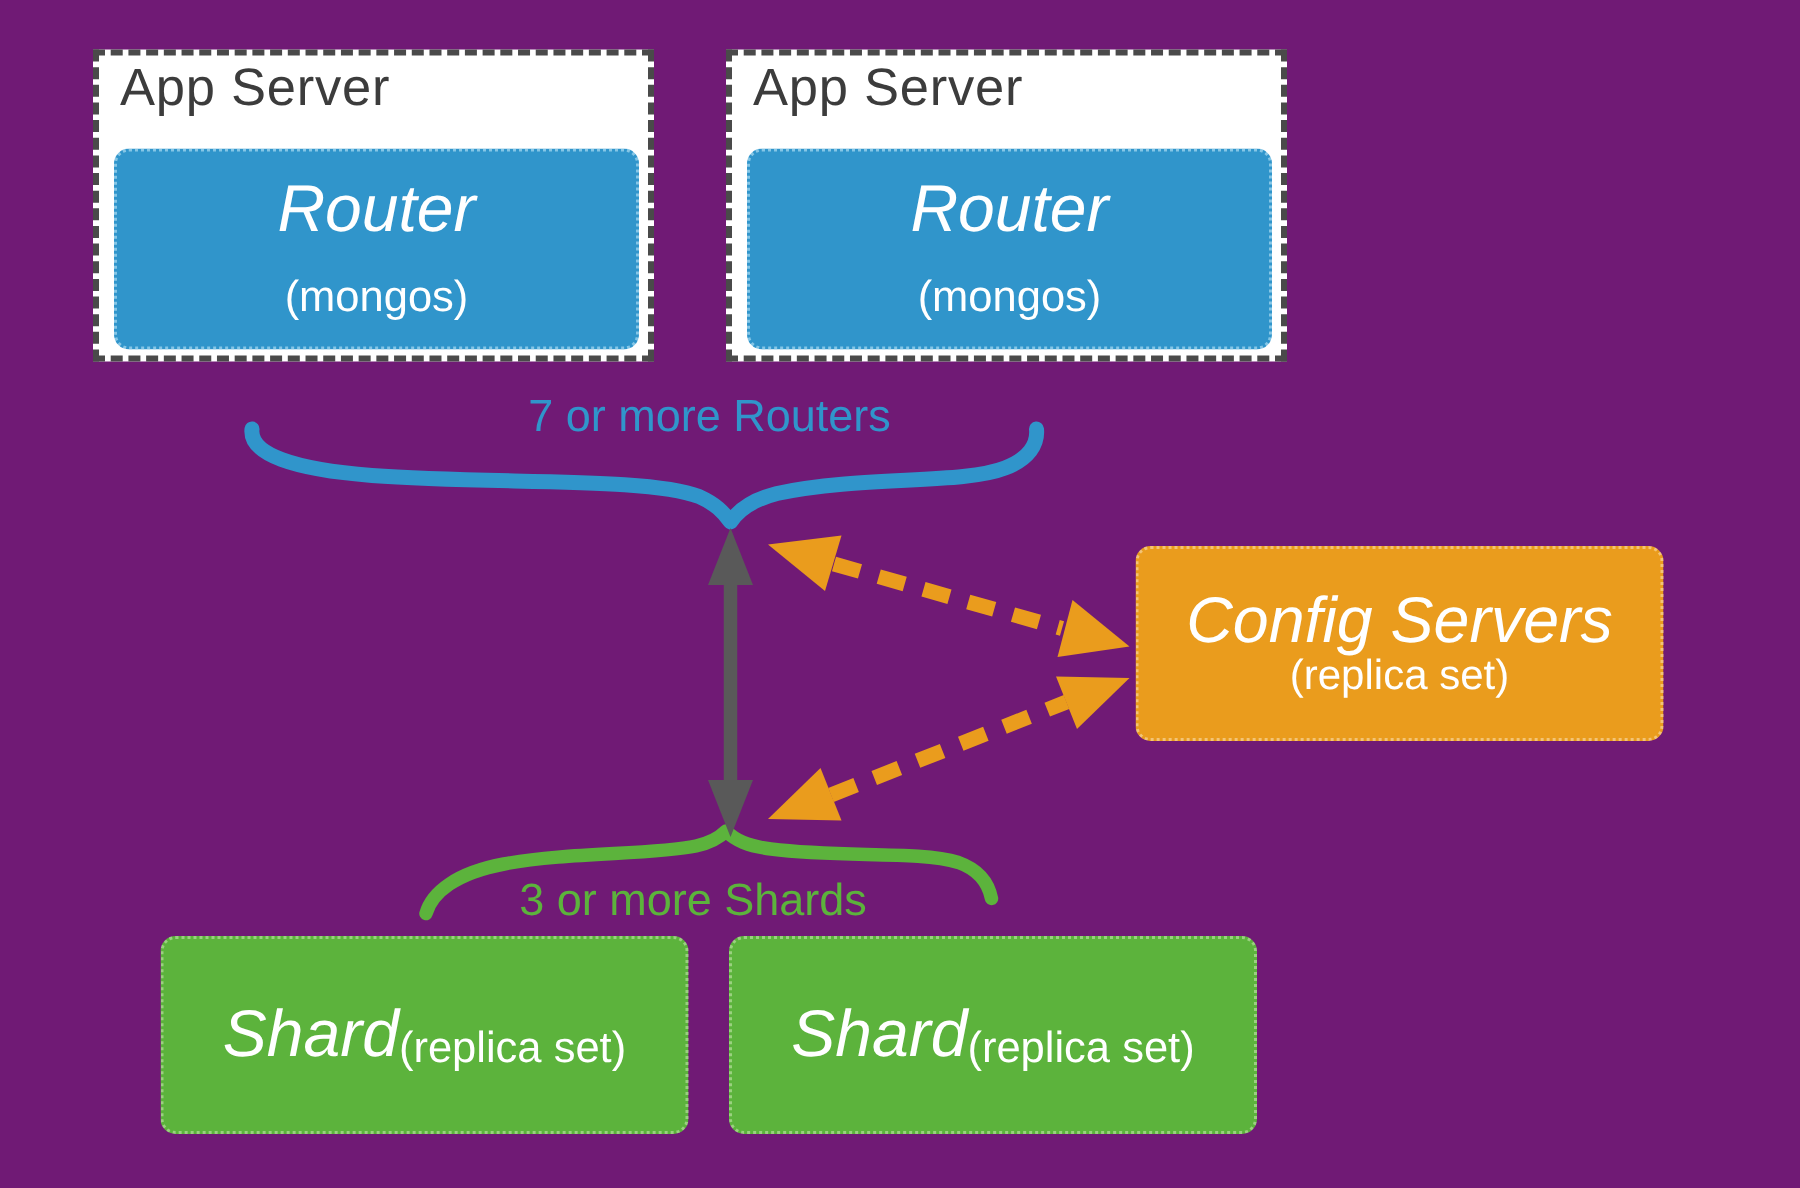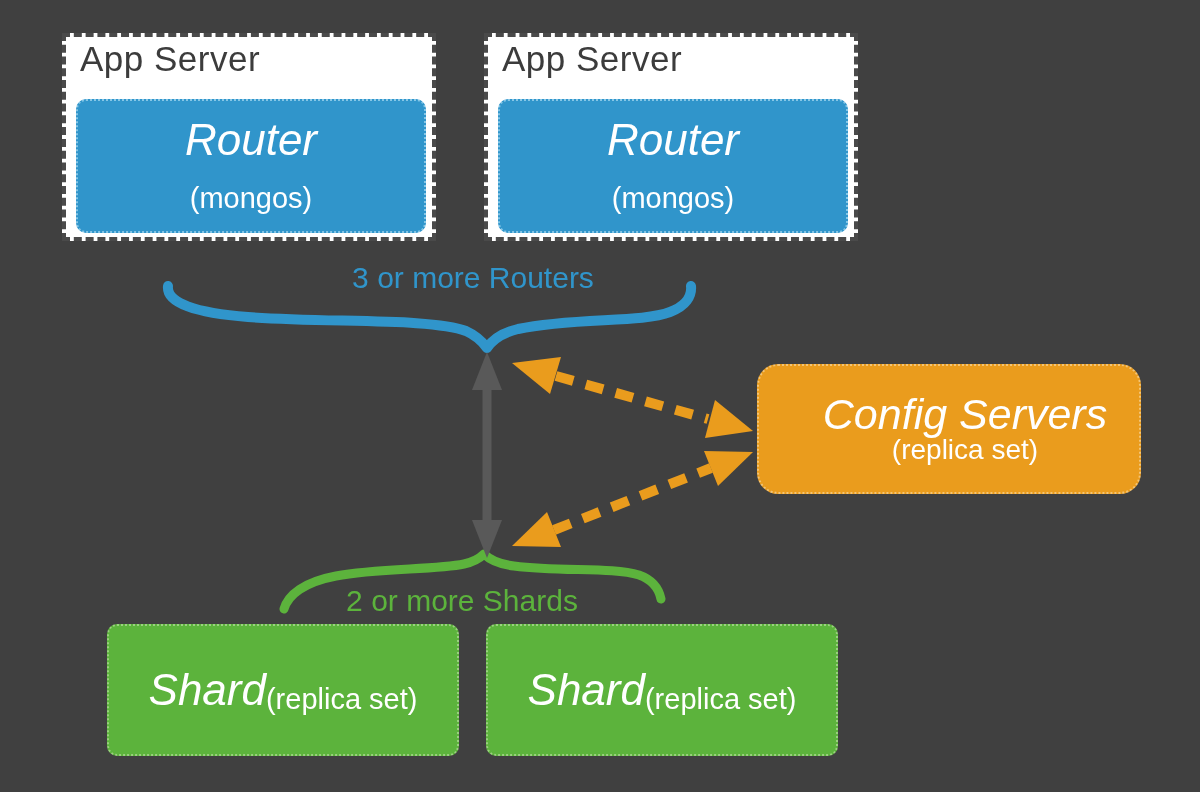--- a/index.html
+++ b/index.html
@@ -1,17 +1,17 @@
 <!DOCTYPE html>
 <html><head>
 <meta charset="utf-8">
 <style>
   html,body{margin:0;padding:0;background:#ffffff;}
   .canvas{
-    position:relative;width:1200px;height:792px;background:#404040;overflow:hidden;
+    position:relative;width:1200px;height:792px;background:#701a75;overflow:hidden;
     font-family:"Liberation Sans", sans-serif;
   }
   .app-server{
     position:absolute;top:33px;width:366px;height:200px;
     border:4px dashed #4a4a4a;background:#ffffff;
   }
   .app-server.pos1{left:62px;}
   .app-server.pos2{left:484px;}
   .app-server-label{
     position:absolute;left:14px;top:2px;font-size:35px;color:#3c3c3c;letter-spacing:0.5px;
@@ -23,22 +23,22 @@
   }
   .box-title{font-size:44px;line-height:1.05;font-style:italic;}
   .box-subtitle{font-size:29px;line-height:1.1;margin-top:20px;}
   .brace-label{
     position:absolute;width:400px;text-align:center;font-size:30px;
   }
   .routers-label{left:273px;top:261px;color:#3095cb;}
   .shards-label{left:262px;top:584px;color:#5cb33c;}
   .config-servers{
     position:absolute;left:757px;top:364px;width:348px;height:126px;
-    background:#ea9c1d;border:2px dotted #f3c476;border-radius:21px;
-    display:flex;flex-direction:column;align-items:center;justify-content:center;color:#ffffff;padding-left:32px;
+    background:#ea9c1d;border:2px dotted #f3c476;border-radius:10px;
+    display:flex;flex-direction:column;align-items:center;justify-content:center;color:#ffffff;
   }
   .config-servers .box-title{font-size:43px;}
   .config-servers .box-subtitle{font-size:28px;margin-top:-2px;}
   .shard{
     position:absolute;top:624px;width:348px;height:128px;
     background:#5cb33c;border:2px dotted #9ad17f;border-radius:10px;
     display:flex;flex-direction:row;align-items:center;justify-content:center;color:#ffffff;
   }
   .shard.pos1{left:107px;}
   .shard.pos2{left:486px;}
@@ -58,22 +58,22 @@
   </div>
 
   <div class="app-server pos2">
     <div class="app-server-label">App Server</div>
     <div class="router">
       <div class="box-title">Router</div>
       <div class="box-subtitle">(mongos)</div>
     </div>
   </div>
 
-  <div class="brace-label routers-label">3 or more Routers</div>
-  <div class="brace-label shards-label">2 or more Shards</div>
+  <div class="brace-label routers-label">7 or more Routers</div>
+  <div class="brace-label shards-label">3 or more Shards</div>
 
   <div class="config-servers">
     <div class="box-title">Config Servers</div>
     <div class="box-subtitle">(replica set)</div>
   </div>
 
   <div class="shard pos1">
     <div class="box-title">Shard</div>
     <div class="box-subtitle">(replica set)</div>
   </div>

